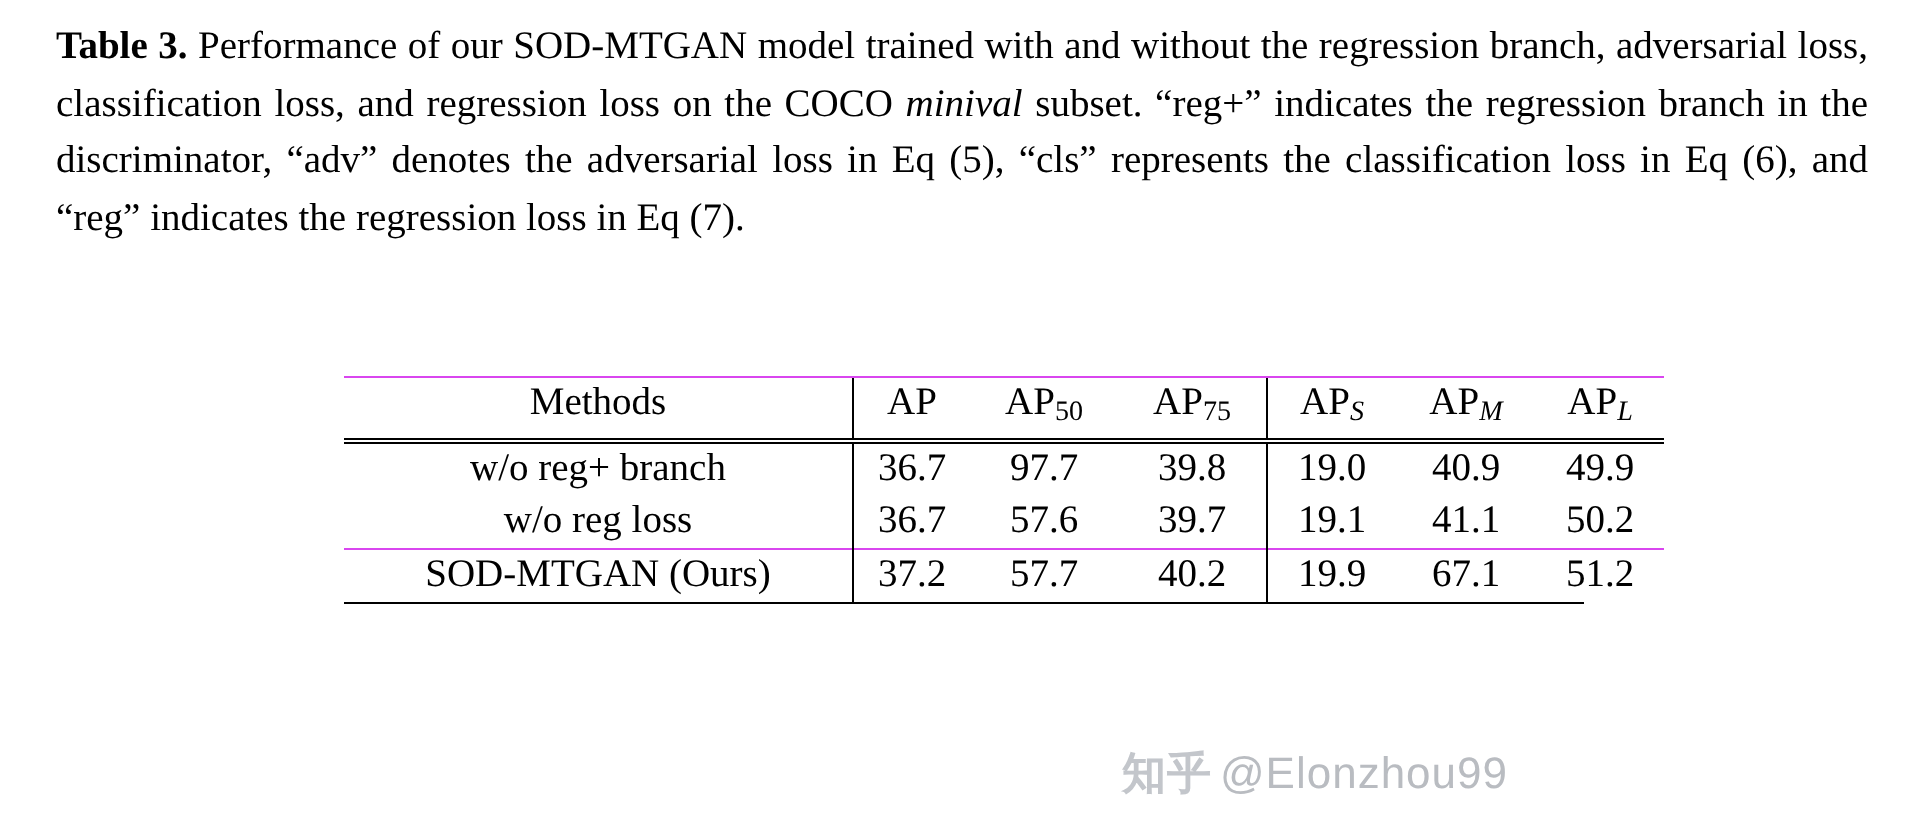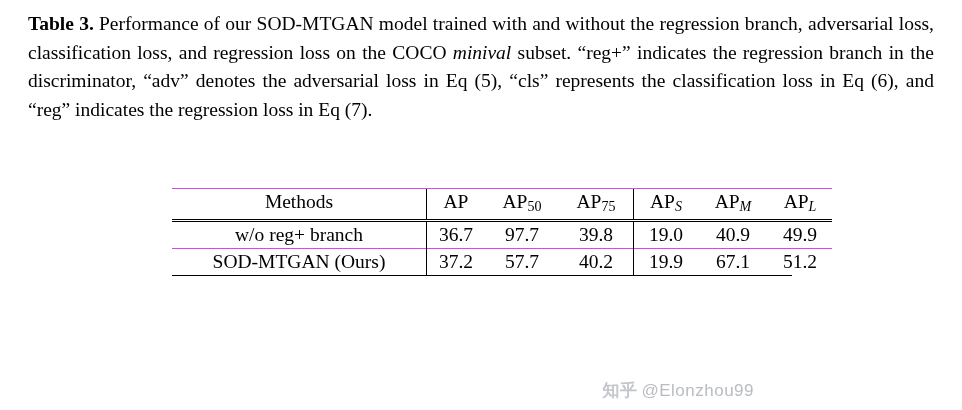--- a/index.html
+++ b/index.html
@@ -101,21 +101,21 @@
   .col-ap75{ min-width: 62px; }
   .col-aps { min-width: 52px; }
   .col-apm { min-width: 58px; }
   .col-apl { min-width: 52px; }
 
   .watermark {
     position: absolute;
     right: 14px;
     bottom: 8px;
     font-family: "Liberation Sans", sans-serif;
-    font-size: 17px;
+    font-size: 22px;
     color: #b9bcc1;
     letter-spacing: 0.5px;
   }
   .watermark .logo {
     display: inline-block;
     color: #c3c6cb;
     font-weight: bold;
     margin-right: 4px;
   }
 </style>
@@ -144,20 +144,29 @@
       <tbody>
         <tr class="dbl-top">
           <td class="methods">w/o reg+ branch</td>
           <td class="vline col-ap">36.7</td>
           <td class="col-ap50">97.7</td>
           <td class="col-ap75">39.8</td>
           <td class="vline col-aps">19.0</td>
           <td class="col-apm">40.9</td>
           <td class="col-apl">49.9</td>
         </tr>
+        <tr>
+          <td class="methods">w/o reg loss</td>
+          <td class="vline col-ap">36.7</td>
+          <td class="col-ap50">57.6</td>
+          <td class="col-ap75">39.7</td>
+          <td class="vline col-aps">19.1</td>
+          <td class="col-apm">41.1</td>
+          <td class="col-apl">50.2</td>
+        </tr>
         <tr class="hline-top bold-row">
           <td class="methods" style="font-weight:normal">SOD-MTGAN (Ours)</td>
           <td class="vline col-ap">37.2</td>
           <td class="col-ap50">57.7</td>
           <td class="col-ap75">40.2</td>
           <td class="vline col-aps">19.9</td>
           <td class="col-apm">67.1</td>
           <td class="col-apl">51.2</td>
         </tr>
       </tbody>

